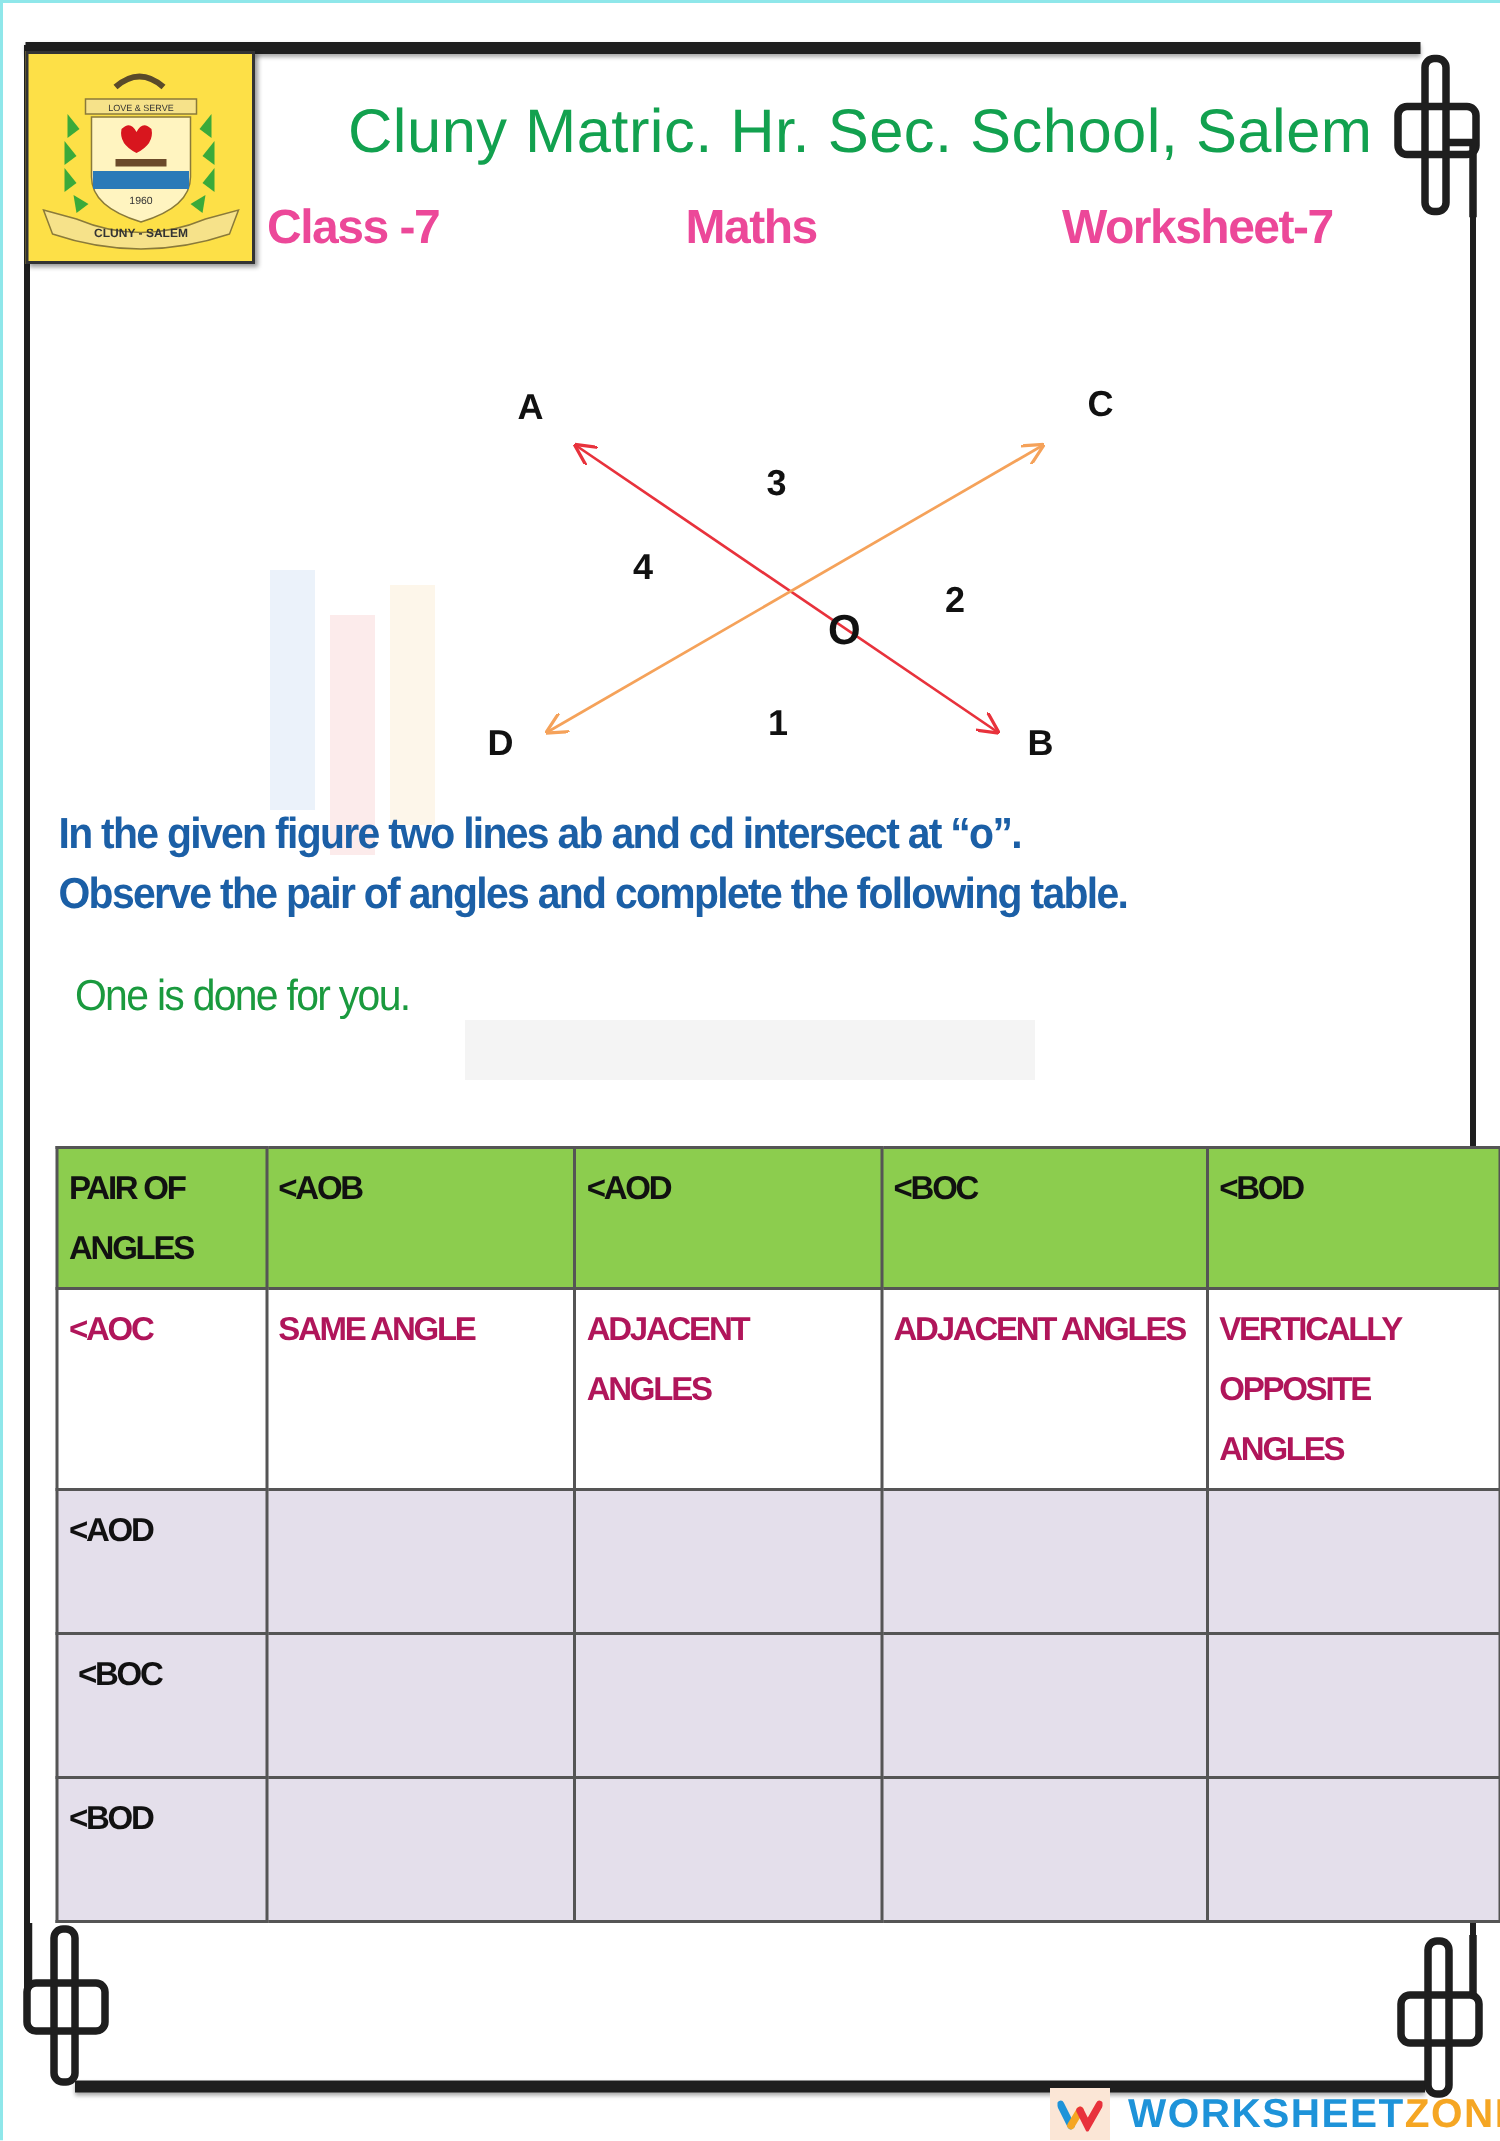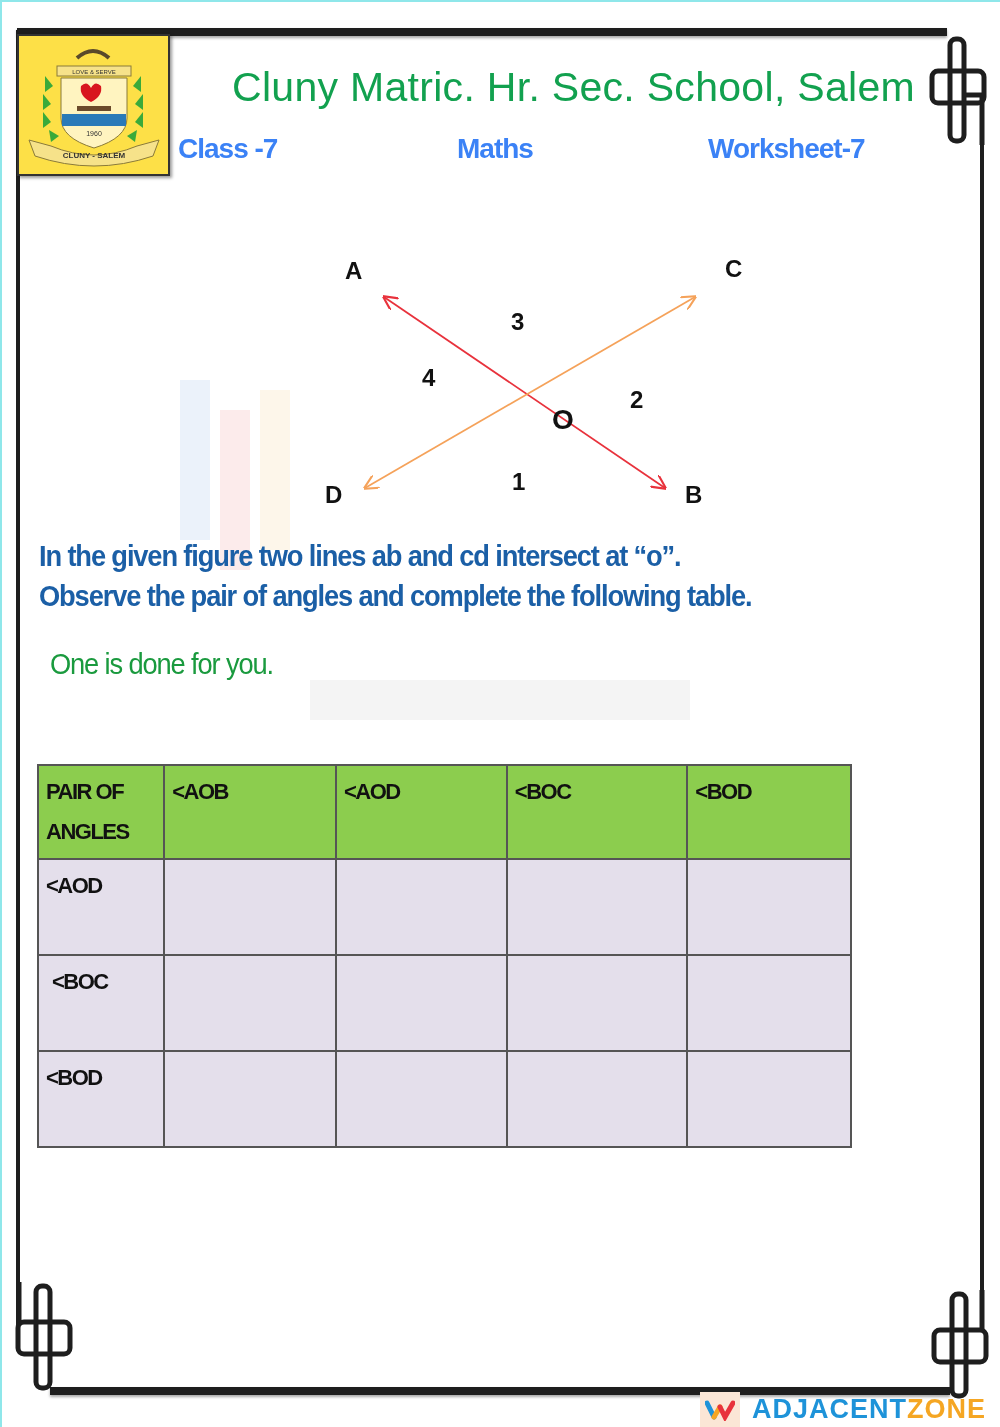--- a/index.html
+++ b/index.html
@@ -26,21 +26,21 @@
     position: absolute; left: 17px; top: 34px; width: 149px; height: 138px;
     background: #fde047; border: 2px solid #333; box-shadow: 2px 2px 3px rgba(0,0,0,.4);
   }
   .logo-box svg { width: 100%; height: 100%; }
 
   .school-title {
     position: absolute; left: 200px; top: 64px; font-size: 41px; color: #12a14f; letter-spacing: 0.3px;
     white-space: nowrap;
     margin-left: 32px;
   }
-  .meta { position: absolute; top: 133px; font-size: 28px; font-weight: bold; color: #3b82f6; letter-spacing: -1px; }
+  .meta { position: absolute; top: 133px; font-size: 32px; font-weight: bold; color: #ec4899; letter-spacing: -1px; }
   .meta.class { left: 178px; }
   .meta.subject { left: 457px; }
   .meta.sheet { left: 708px; }
 
   
   .figure { position: absolute; left: 300px; top: 240px; width: 460px; height: 280px; }
   .figure svg { width: 100%; height: 100%; }
 
   .instructions {
     position: absolute; left: 39px; top: 536px; font-size: 29px; color: #1b5fa6;
@@ -50,21 +50,21 @@
   .note {
     position: absolute; left: 50px; top: 648px; font-size: 29px; color: #1a9a3e;
     letter-spacing: -1.2px; white-space: nowrap; transform: scaleX(0.94); transform-origin: left top;
   }
 
   
   .watermark { position: absolute; left: 150px; top: 350px; width: 750px; height: 420px; opacity: 0.10; pointer-events: none; }
 
   
   table.angles {
-    position: absolute; left: 37px; top: 764px; width: 815px; border-collapse: collapse;
+    position: absolute; left: 37px; top: 764px; width: 964px; border-collapse: collapse;
     font-family: "Liberation Sans", sans-serif;
   }
   table.angles td, table.angles th {
     border: 2px solid #555; vertical-align: top; text-align: left; padding: 6px 7px;
     font-size: 22px; font-weight: bold; line-height: 40px; letter-spacing: -1.5px;
   }
   table.angles th { background: #8ccd4e; color: #111; height: 72px; font-weight: bold; }
   table.angles tr.done td { background: #ffffff; color: #b0155a; height: 114px; }
   table.angles tr.done td.rowhead { color: #b0155a; }
   table.angles tr.blank td { background: #e4dfeb; color: #111; height: 82px; }
@@ -190,20 +190,27 @@
       <col class="c4">
     </colgroup>
   <tbody>
       <tr>
     <th>PAIR OF ANGLES</th>
     <th>&lt;AOB</th>
     <th>&lt;AOD</th>
     <th>&lt;BOC</th>
     <th>&lt;BOD</th>
   </tr>
+  <tr class="done">
+    <td class="rowhead">&lt;AOC</td>
+    <td>SAME ANGLE</td>
+    <td>ADJACENT ANGLES</td>
+    <td>ADJACENT ANGLES</td>
+    <td>VERTICALLY OPPOSITE ANGLES</td>
+  </tr>
   <tr class="blank">
     <td>&lt;AOD</td>
     <td></td>
     <td></td>
     <td></td>
     <td></td>
   </tr>
   <tr class="blank">
     <td style="padding-left:13px;">&lt;BOC</td>
     <td></td>
@@ -223,15 +230,15 @@
 
 <div class="brand">
   <div class="brand-logo">
     <svg width="30" height="22" viewBox="0 0 30 22">
       <path d="M2 4 L9 18" stroke="#1e93d9" stroke-width="5" stroke-linecap="round"></path>
       <path d="M9 18 L15 8" stroke="#f5a623" stroke-width="5" stroke-linecap="round"></path>
       <path d="M15 8 L20 18 L28 4" stroke="#e8323c" stroke-width="5" stroke-linecap="round" fill="none"></path>
     </svg>
   </div>
   <div class="brand-text">
-    <span class="w">ADJACENT</span><span class="z">ZONE</span>
+    <span class="w">WORKSHEET</span><span class="z">ZONE</span>
   </div>
 </div>
 
 </body></html>

